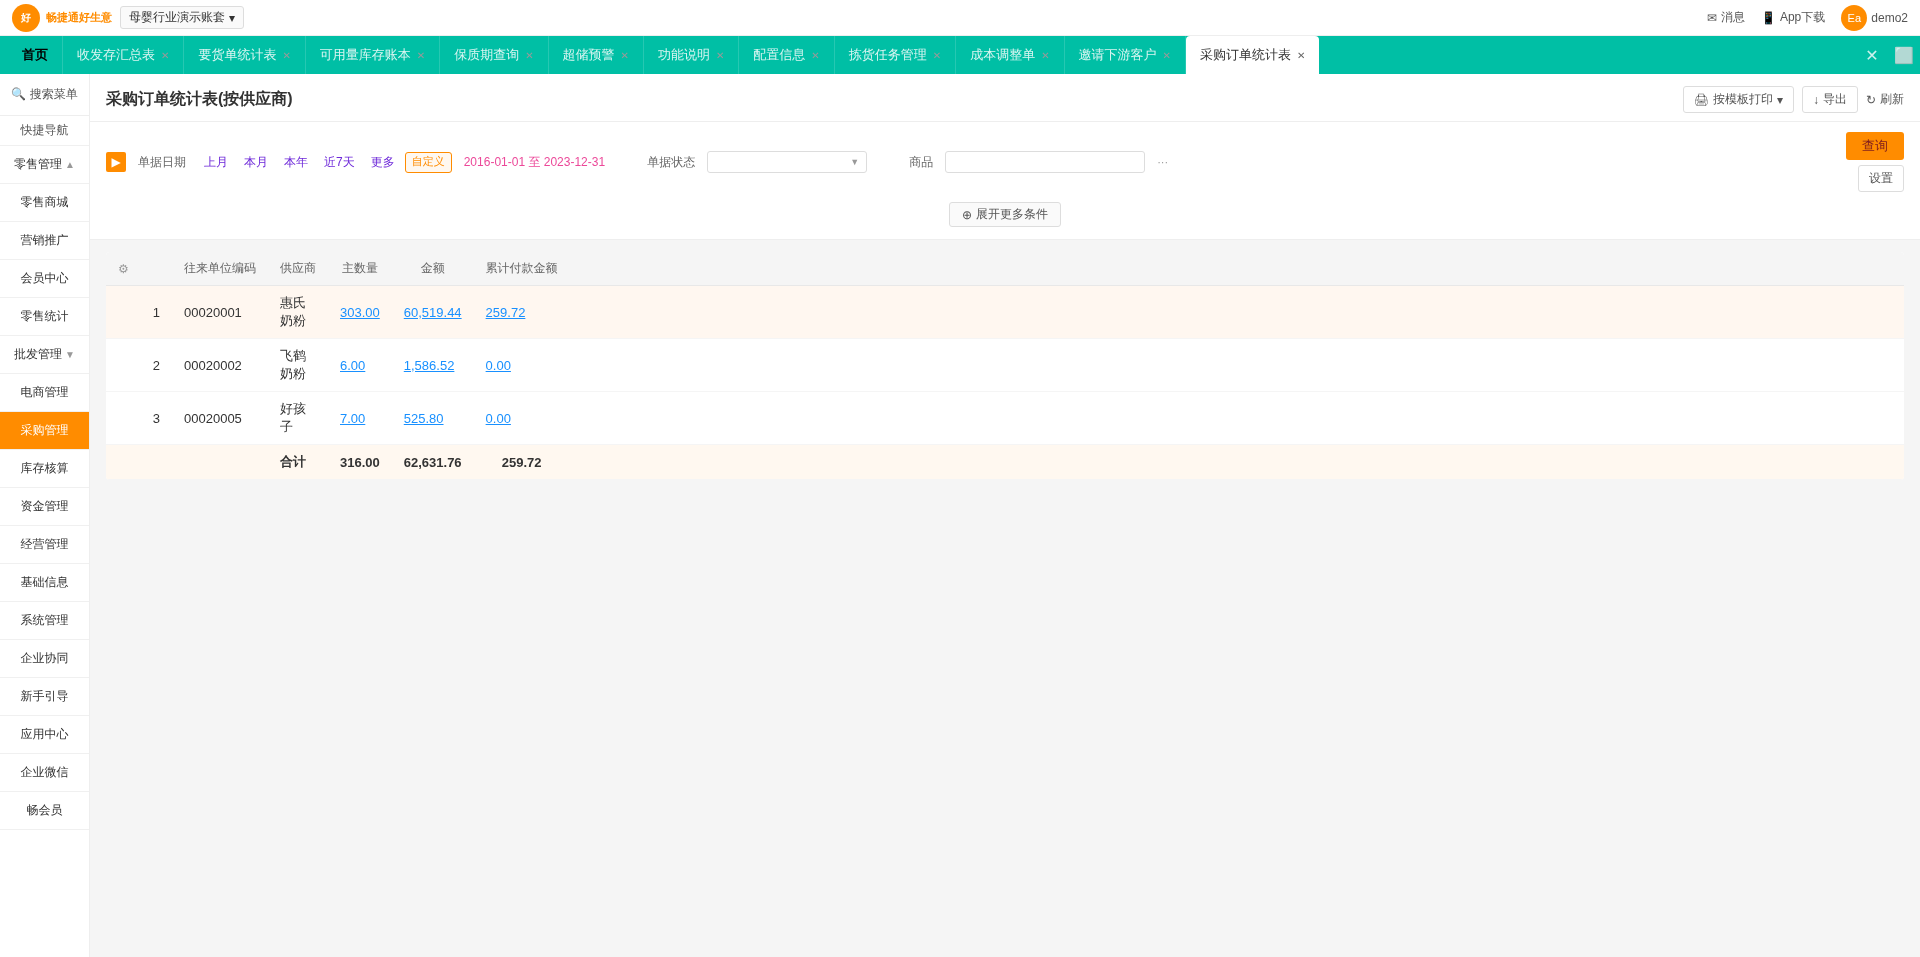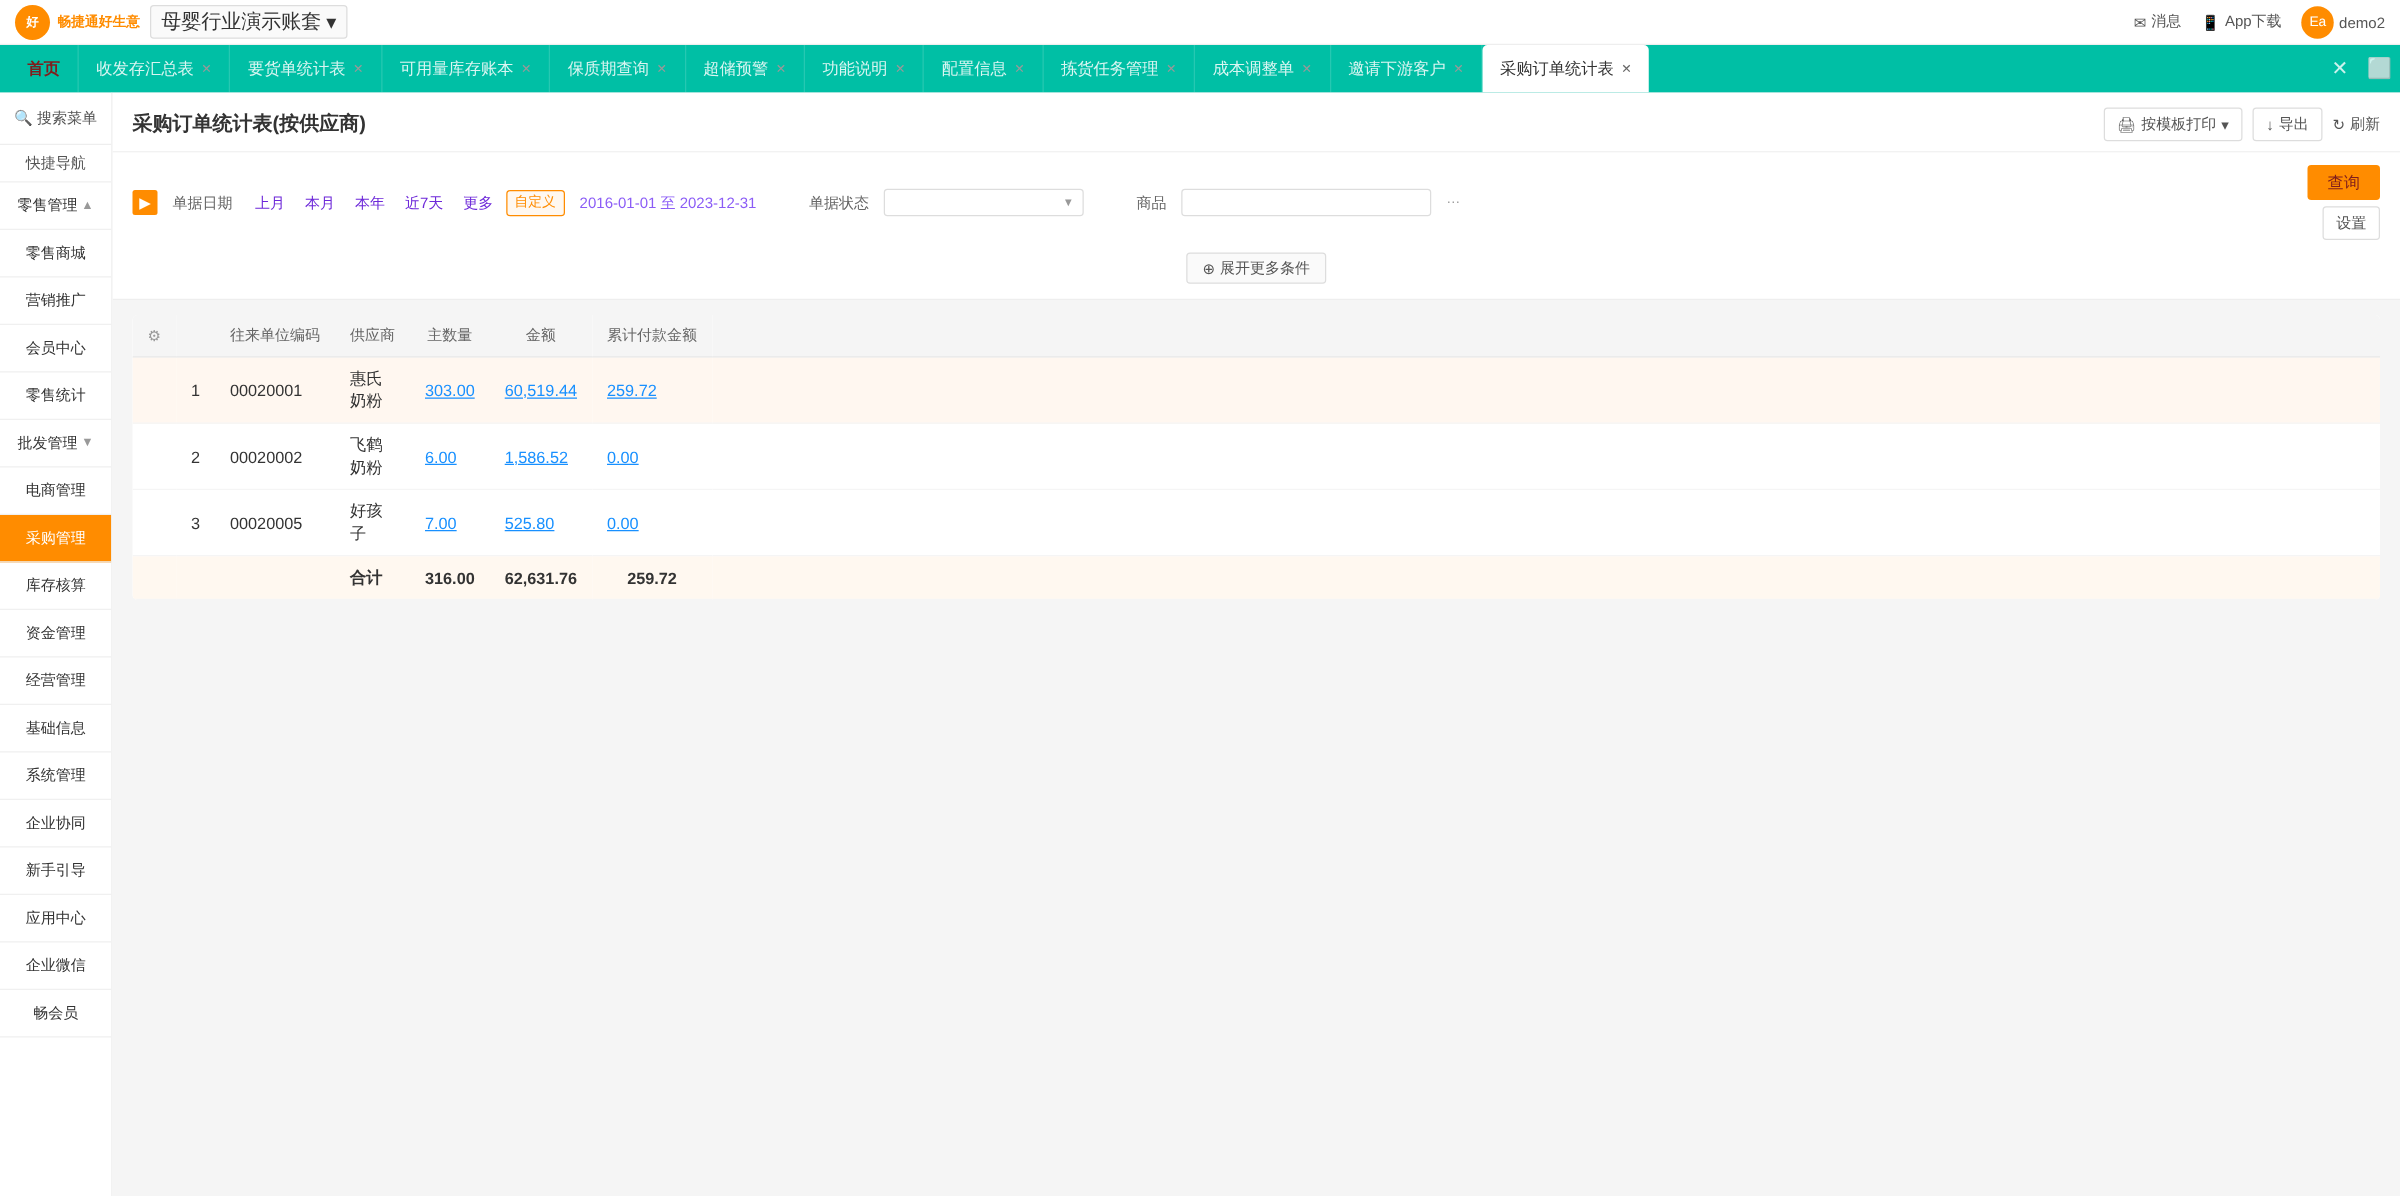--- a/index.html
+++ b/index.html
@@ -4,32 +4,32 @@
   <style>
     * { margin: 0; padding: 0; box-sizing: border-box; }
     body { font-family: 'Microsoft YaHei', sans-serif; font-size: 13px; background: #f5f5f5; display: flex; flex-direction: column; height: 957px; overflow: hidden; }
 
     
     .top-bar { height: 36px; background: #fff; display: flex; align-items: center; justify-content: space-between; padding: 0 12px; border-bottom: 1px solid #eee; }
     .top-bar-left { display: flex; align-items: center; gap: 8px; }
     .logo-area { display: flex; align-items: center; gap: 6px; }
     .logo-icon { width: 28px; height: 28px; background: #ff8c00; border-radius: 50%; display: flex; align-items: center; justify-content: center; color: #fff; font-size: 10px; font-weight: bold; }
     .logo-text { font-size: 11px; color: #ff8c00; font-weight: bold; }
-    .workspace-selector { display: flex; align-items: center; gap: 4px; font-size: 16px; color: #333; cursor: pointer; padding: 2px 8px; border: 1px solid #ddd; border-radius: 3px; background: #fafafa; }
+    .workspace-selector { display: flex; align-items: center; gap: 4px; font-size: 12px; color: #333; cursor: pointer; padding: 2px 8px; border: 1px solid #ddd; border-radius: 3px; background: #fafafa; }
     .top-bar-right { display: flex; align-items: center; gap: 16px; }
     .top-right-item { display: flex; align-items: center; gap: 4px; font-size: 12px; color: #555; cursor: pointer; }
     .avatar { width: 26px; height: 26px; border-radius: 50%; background: #ff8c00; display: flex; align-items: center; justify-content: center; color: #fff; font-size: 11px; }
 
     
     .nav-tabs { height: 38px; background: #00bfa5; display: flex; align-items: center; padding: 0 0 0 8px; overflow: hidden; }
     .nav-tab { height: 38px; display: flex; align-items: center; padding: 0 14px; font-size: 13px; color: rgba(255,255,255,0.85); cursor: pointer; white-space: nowrap; border-right: 1px solid rgba(255,255,255,0.15); position: relative; }
     .nav-tab.active { background: #fff; color: #333; border-radius: 4px 4px 0 0; border-right: none; }
     .nav-tab .close-btn { margin-left: 6px; color: #999; font-size: 10px; }
     .nav-tab.active .close-btn { color: #666; }
-    .nav-tab-home { color: #7f1d1d; font-weight: bold; }
+    .nav-tab-home { color: #000000; font-weight: bold; }
     .nav-controls { margin-left: auto; display: flex; align-items: center; }
     .nav-control-btn { width: 32px; height: 38px; display: flex; align-items: center; justify-content: center; color: rgba(255,255,255,0.8); cursor: pointer; font-size: 16px; }
 
     
     .main-layout { display: flex; flex: 1; overflow: hidden; }
 
     
     .sidebar { width: 90px; background: #fff; border-right: 1px solid #eee; display: flex; flex-direction: column; overflow-y: auto; }
     .sidebar-search { padding: 8px 6px; border-bottom: 1px solid #eee; }
     .sidebar-search-btn { width: 100%; text-align: center; font-size: 12px; color: #555; padding: 4px; cursor: pointer; }
@@ -49,21 +49,21 @@
     .export-btn { display: flex; align-items: center; gap: 4px; font-size: 12px; color: #555; border: 1px solid #ddd; border-radius: 3px; padding: 4px 10px; cursor: pointer; background: #fff; }
     .refresh-btn { display: flex; align-items: center; gap: 4px; font-size: 12px; color: #555; cursor: pointer; }
 
     
     .filter-bar { background: #fff; padding: 10px 16px; border-bottom: 1px solid #eee; }
     .filter-row { display: flex; align-items: center; gap: 12px; margin-bottom: 6px; }
     .filter-label { font-size: 12px; color: #666; white-space: nowrap; }
     .filter-date-btns { display: flex; gap: 4px; }
     .filter-date-btn { font-size: 12px; color: #6d28d9; cursor: pointer; padding: 2px 6px; }
     .custom-btn { font-size: 11px; color: #ff8c00; border: 1px solid #ff8c00; border-radius: 3px; padding: 1px 6px; cursor: pointer; background: #fff8f0; }
-    .filter-date-range { font-size: 12px; color: #8b5cf6; }
+    .filter-date-range { font-size: 12px; color: #ec4899; }
     .filter-select { border: 1px solid #ddd; border-radius: 3px; padding: 3px 24px 3px 8px; font-size: 12px; color: #333; background: #fff; cursor: pointer; min-width: 160px; appearance: none; position: relative; }
     .filter-select-wrap { position: relative; display: inline-block; }
     .filter-select-wrap::after { content: '▼'; position: absolute; right: 8px; top: 50%; transform: translateY(-50%); font-size: 9px; color: #999; pointer-events: none; }
     .filter-input { border: 1px solid #ddd; border-radius: 3px; padding: 3px 8px; font-size: 12px; color: #333; min-width: 200px; }
     .filter-more-btn { color: #999; font-size: 11px; cursor: pointer; }
     .query-btn { background: #ff8c00; color: #7f1d1d; border: none; border-radius: 3px; padding: 5px 16px; font-size: 13px; cursor: pointer; }
     .settings-btn { color: #555; font-size: 12px; border: 1px solid #ddd; border-radius: 3px; padding: 4px 10px; cursor: pointer; background: #fff; }
     .expand-btn-row { display: flex; align-items: center; justify-content: center; padding: 4px 0 2px; }
     .expand-btn { display: flex; align-items: center; gap: 4px; font-size: 12px; color: #555; cursor: pointer; border: 1px solid #ddd; border-radius: 3px; padding: 3px 12px; background: #fafafa; }
 

